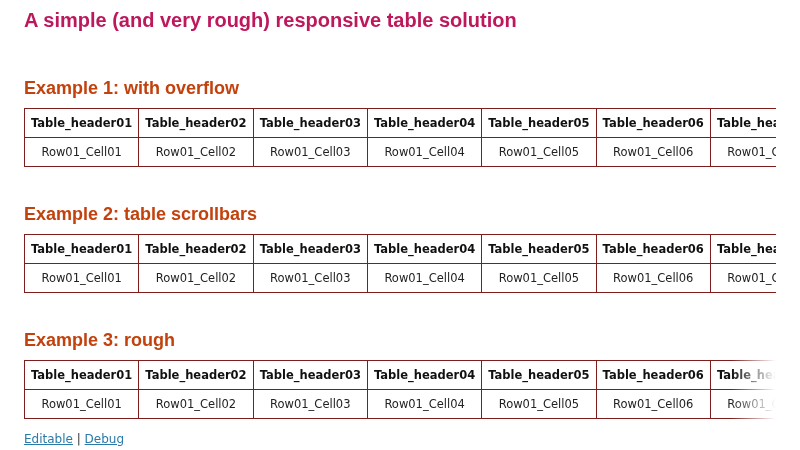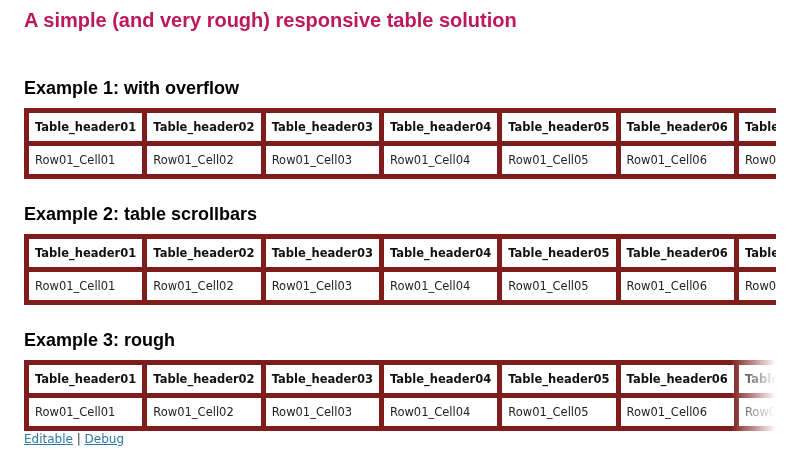--- a/index.html
+++ b/index.html
@@ -7,41 +7,41 @@
     width: 800px; height: 450px; overflow: hidden; position: relative;
     font-family: "Liberation Sans", sans-serif; color: #111;
   }
   h1 {
     position: absolute; left: 24px; top: 9px; margin: 0;
     font-size: 20px; font-weight: bold; color: #be185d; white-space: nowrap;
     font-family: "Liberation Sans", sans-serif;
   }
   h2 {
     position: absolute; left: 24px; margin: 0;
-    font-size: 18px; font-weight: bold; color: #000000; white-space: nowrap;
+    font-size: 18px; font-weight: bold; color: #c2410c; white-space: nowrap;
     font-family: "Liberation Sans", sans-serif;
   }
   .wrap {
     position: absolute; left: 24px; width: 752px; overflow: hidden;
   }
   .wrap.fade::after {
     content: ""; position: absolute; top: 0; right: 0; width: 45px; height: 100%;
     background: linear-gradient(to right, rgba(255,255,255,0), rgba(255,255,255,1));
     pointer-events: none;
   }
   table {
     border-collapse: collapse; font-family: "DejaVu Sans", sans-serif;
     font-size: 11.5px; white-space: nowrap;
   }
   th, td {
-    border: 5px solid #7f1d1d; width: 86px; padding: 0 6px; text-align: left;
+    border: 1px solid #7f1d1d; width: 86px; padding: 0 6px; text-align: left;
     height: 28px;
   }
   th { font-weight: bold; color: #111; }
-  td { font-weight: normal; color: #222; }
+  td { font-weight: normal; color: #222; text-align: center; }
   .links {
     position: absolute; left: 24px; top: 432px; font-size: 12px;
     font-family: "DejaVu Sans", sans-serif; color: #333;
   }
   .links a { color: #2a7aa8; text-decoration: underline; margin-top: 16px; }
 </style>
 </head>
 <body>
 
 <h1>A simple (and very rough) responsive table solution</h1>

